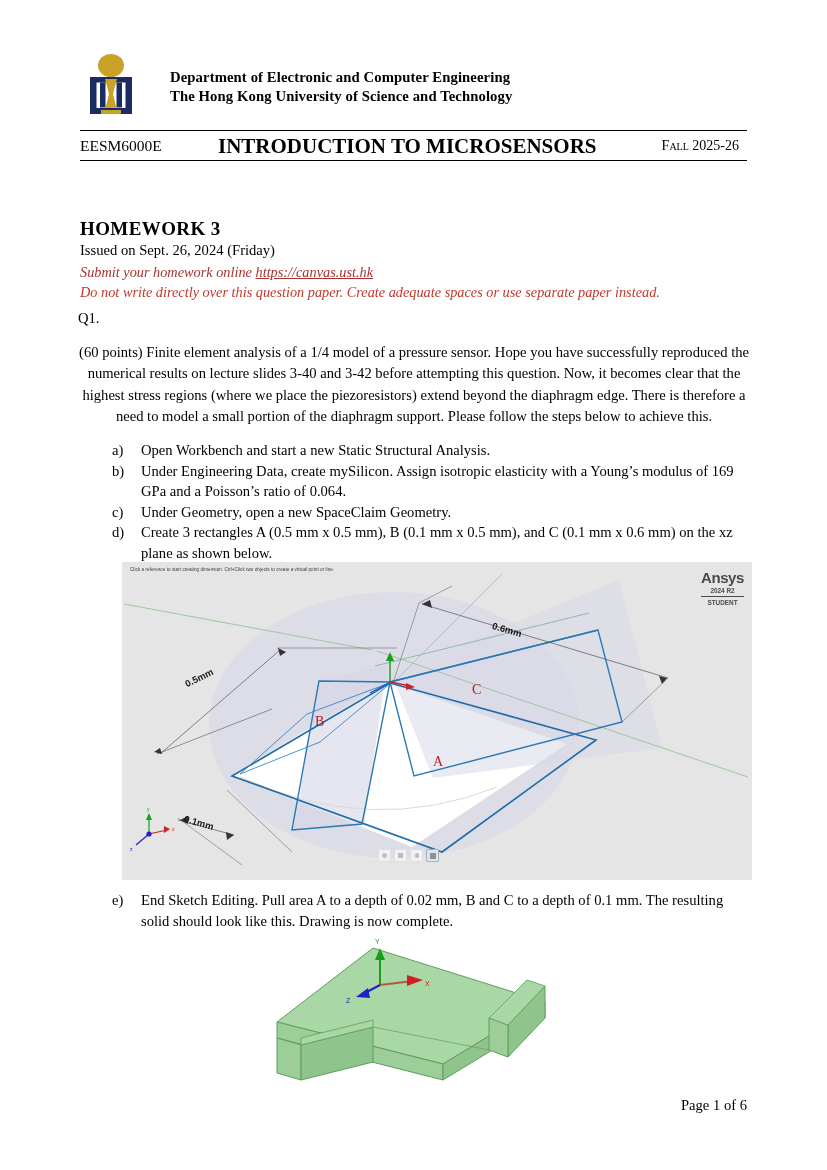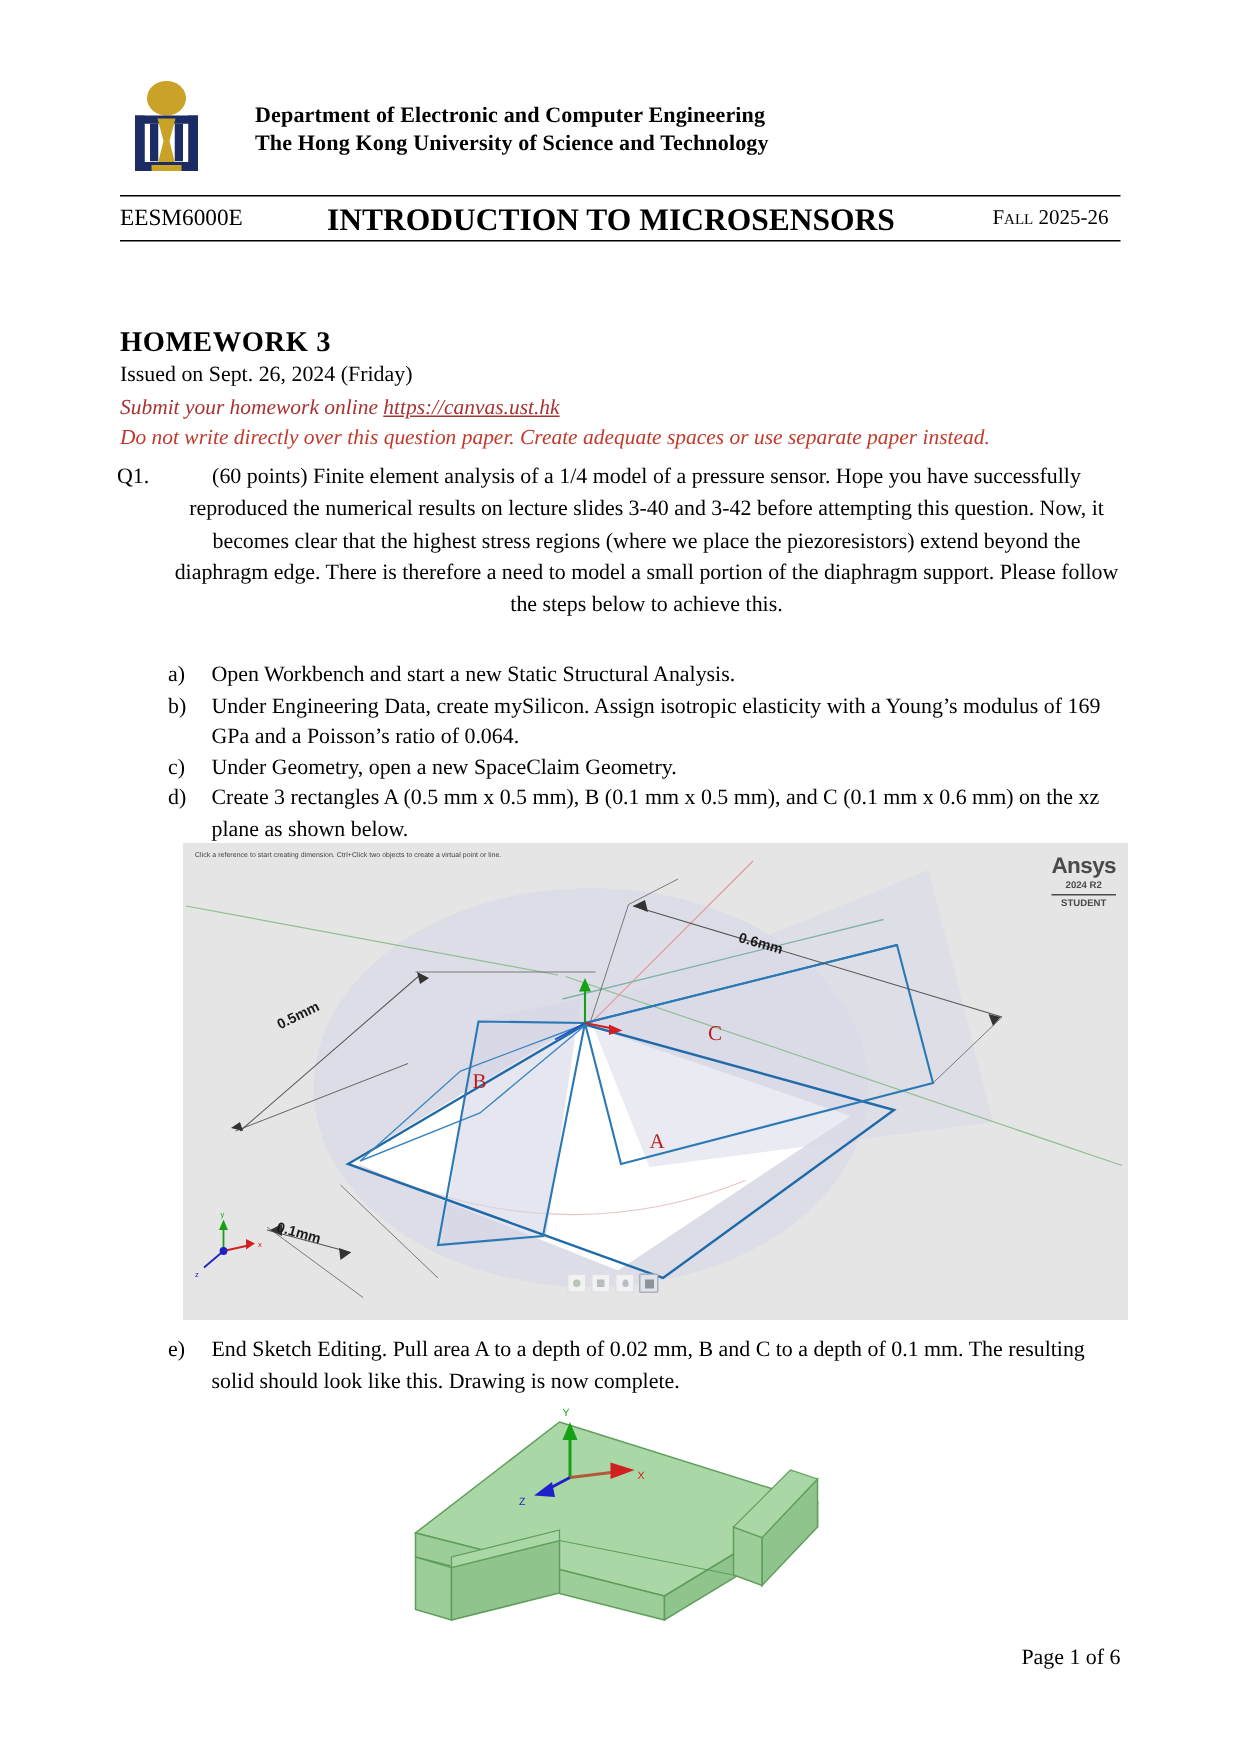--- a/index.html
+++ b/index.html
@@ -133,20 +133,21 @@
     font-family: Liberation Serif, serif;
   }
 
   
   .q-block {
     position: absolute;
     left: 78px;
     top: 308px;
     width: 672px;
     display: flex;
+    flex-direction: column;
   }
   .q-label {
     flex: 0 0 34px;
     font-size: 14.6px;
     line-height: 21.3px;
   }
   .q-text {
     flex: 1 1 auto;
     font-size: 14.6px;
     line-height: 21.3px;

